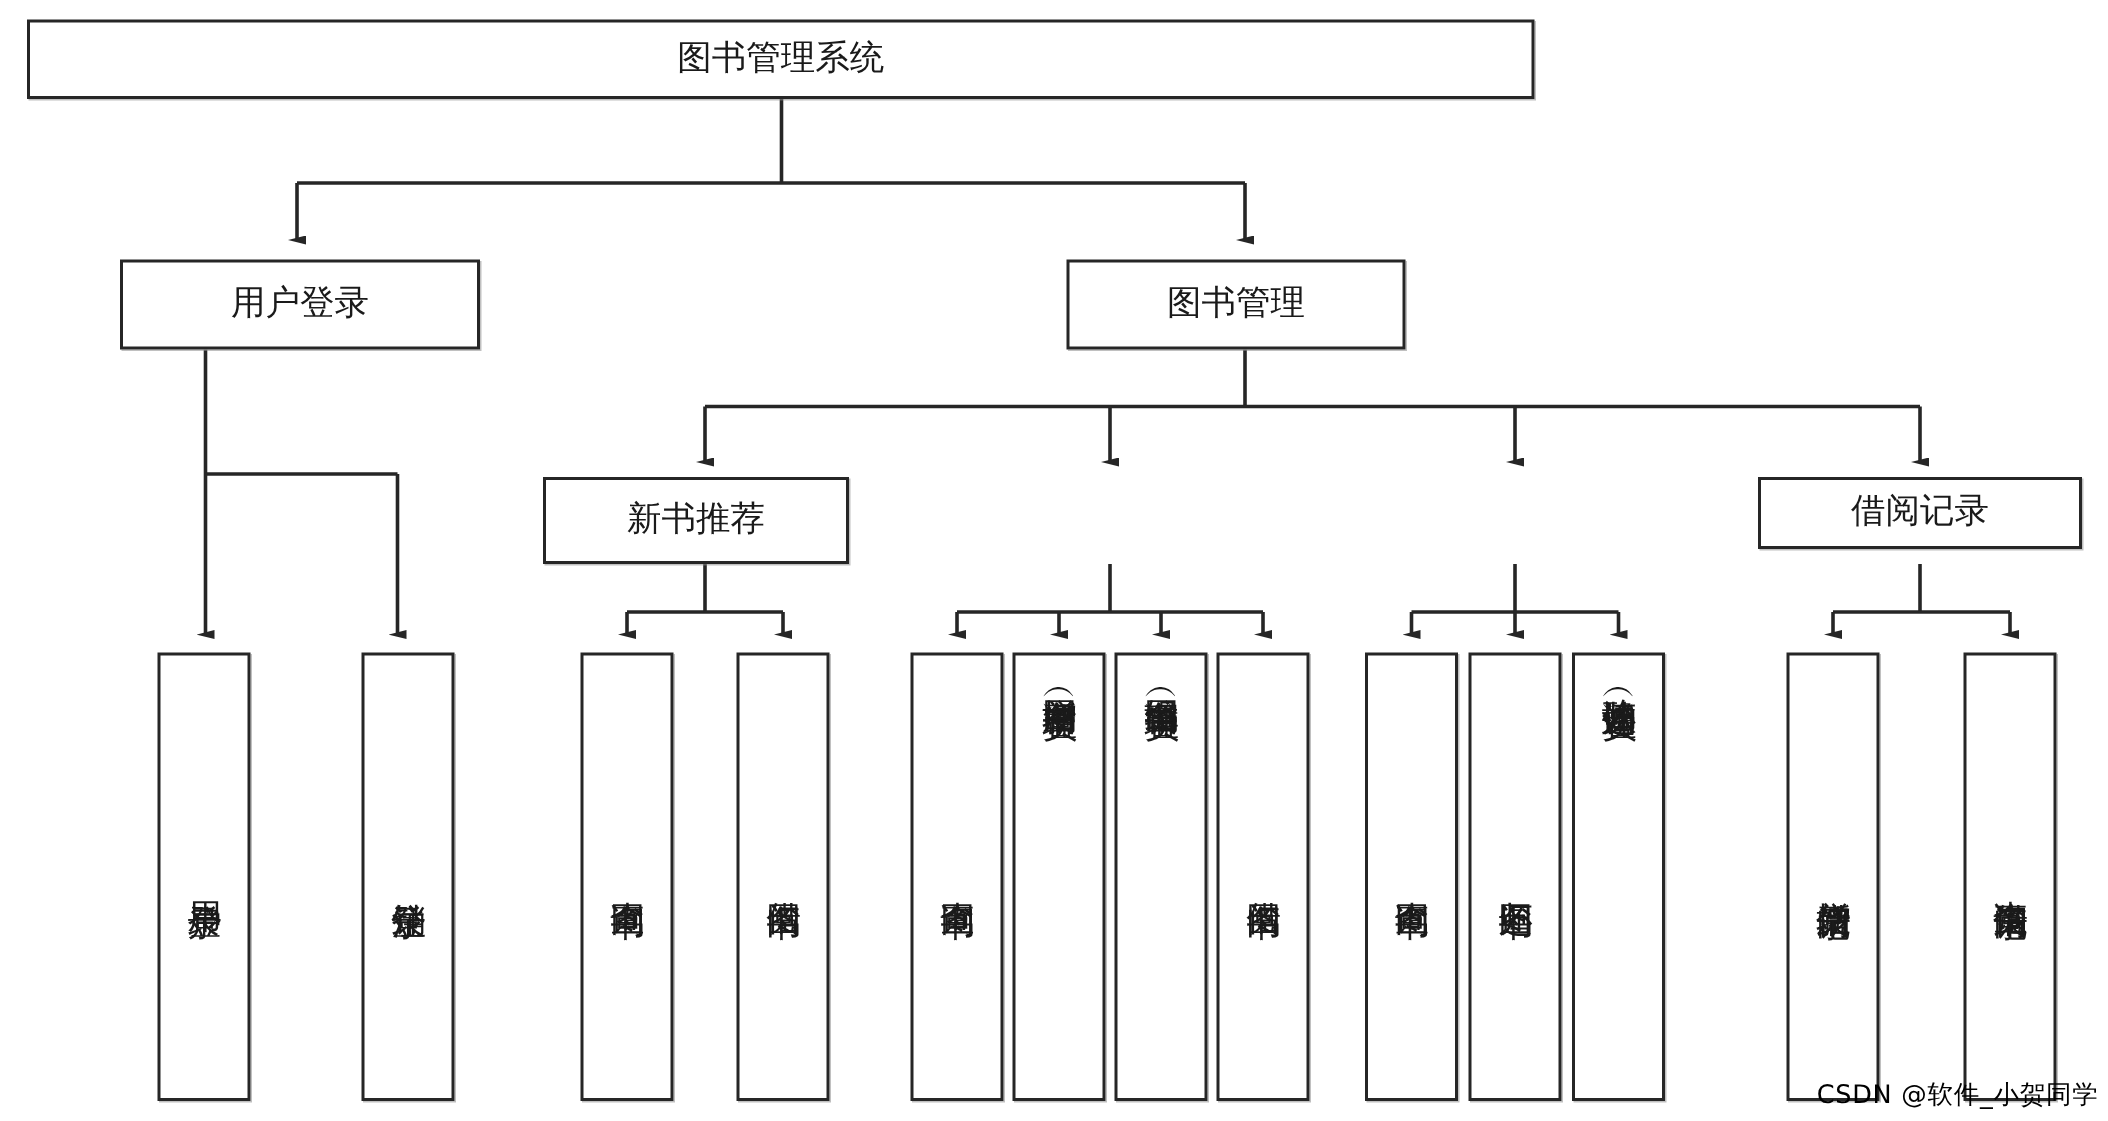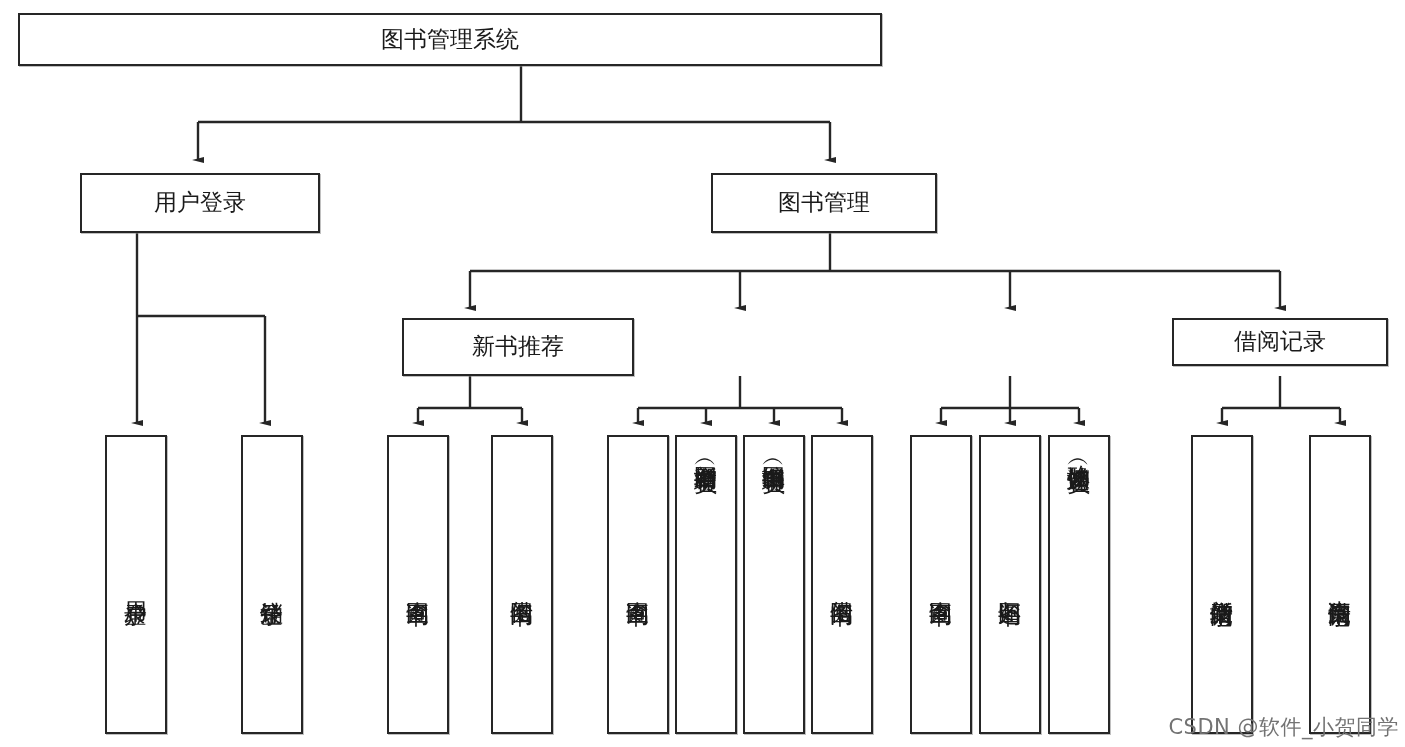--- a/index.html
+++ b/index.html
@@ -59,22 +59,22 @@
     text-align: left;
   }
   .node.leaf.centered-v {
     align-items: center;
     padding-top: 0;
   }
   #watermark {
     position: absolute;
     right: 6px;
     bottom: 6px;
-    font-size: 21px;
-    color: #737373;
+    font-size: 17px;
+    color: #000000;
     white-space: nowrap;
     letter-spacing: 0.5px;
   }
 </style>
 </head>
 <body>
 
 <div id="diagram-root">
 
   <svg id="connectors" viewBox="0 0 1405 747" xmlns="http://www.w3.org/2000/svg">
@@ -121,32 +121,32 @@
       <path d="M1010,408 L1010,423" marker-end="url(#arrow)"></path>
       <path d="M1079,408 L1079,423" marker-end="url(#arrow)"></path>
 
       <path d="M1280,376 L1280,408"></path>
       <path d="M1222,408 L1340,408"></path>
       <path d="M1222,408 L1222,423" marker-end="url(#arrow)"></path>
       <path d="M1340,408 L1340,423" marker-end="url(#arrow)"></path>
     </g>
   </svg>
 
-  <div class="node" style="left:18px; top:13px; width:864px; height:53px;">
+  <div class="node" style="left:18px; top:13px; width:1005px; height:53px;">
     <span class="label-h">图书管理系统</span>
   </div>
 
   <div class="node" style="left:80px; top:173px; width:240px; height:60px;">
     <span class="label-h">用户登录</span>
   </div>
   <div class="node" style="left:711px; top:173px; width:226px; height:60px;">
     <span class="label-h">图书管理</span>
   </div>
 
-  <div class="node" style="left:362px; top:318px; width:232px; height:58px;margin-left:40px;">
+  <div class="node" style="left:362px; top:318px; width:204px; height:58px;">
     <span class="label-h">新书推荐</span>
   </div>
   <div class="node" style="left:1172px; top:318px; width:216px; height:48px;">
     <span class="label-h">借阅记录</span>
   </div>
 
   <div class="node leaf centered-v" style="left:105px; top:435px; width:62px; height:299px;">
     <span class="label-v">用户登录</span>
   </div>
   <div class="node leaf centered-v" style="left:241px; top:435px; width:62px; height:299px;">

